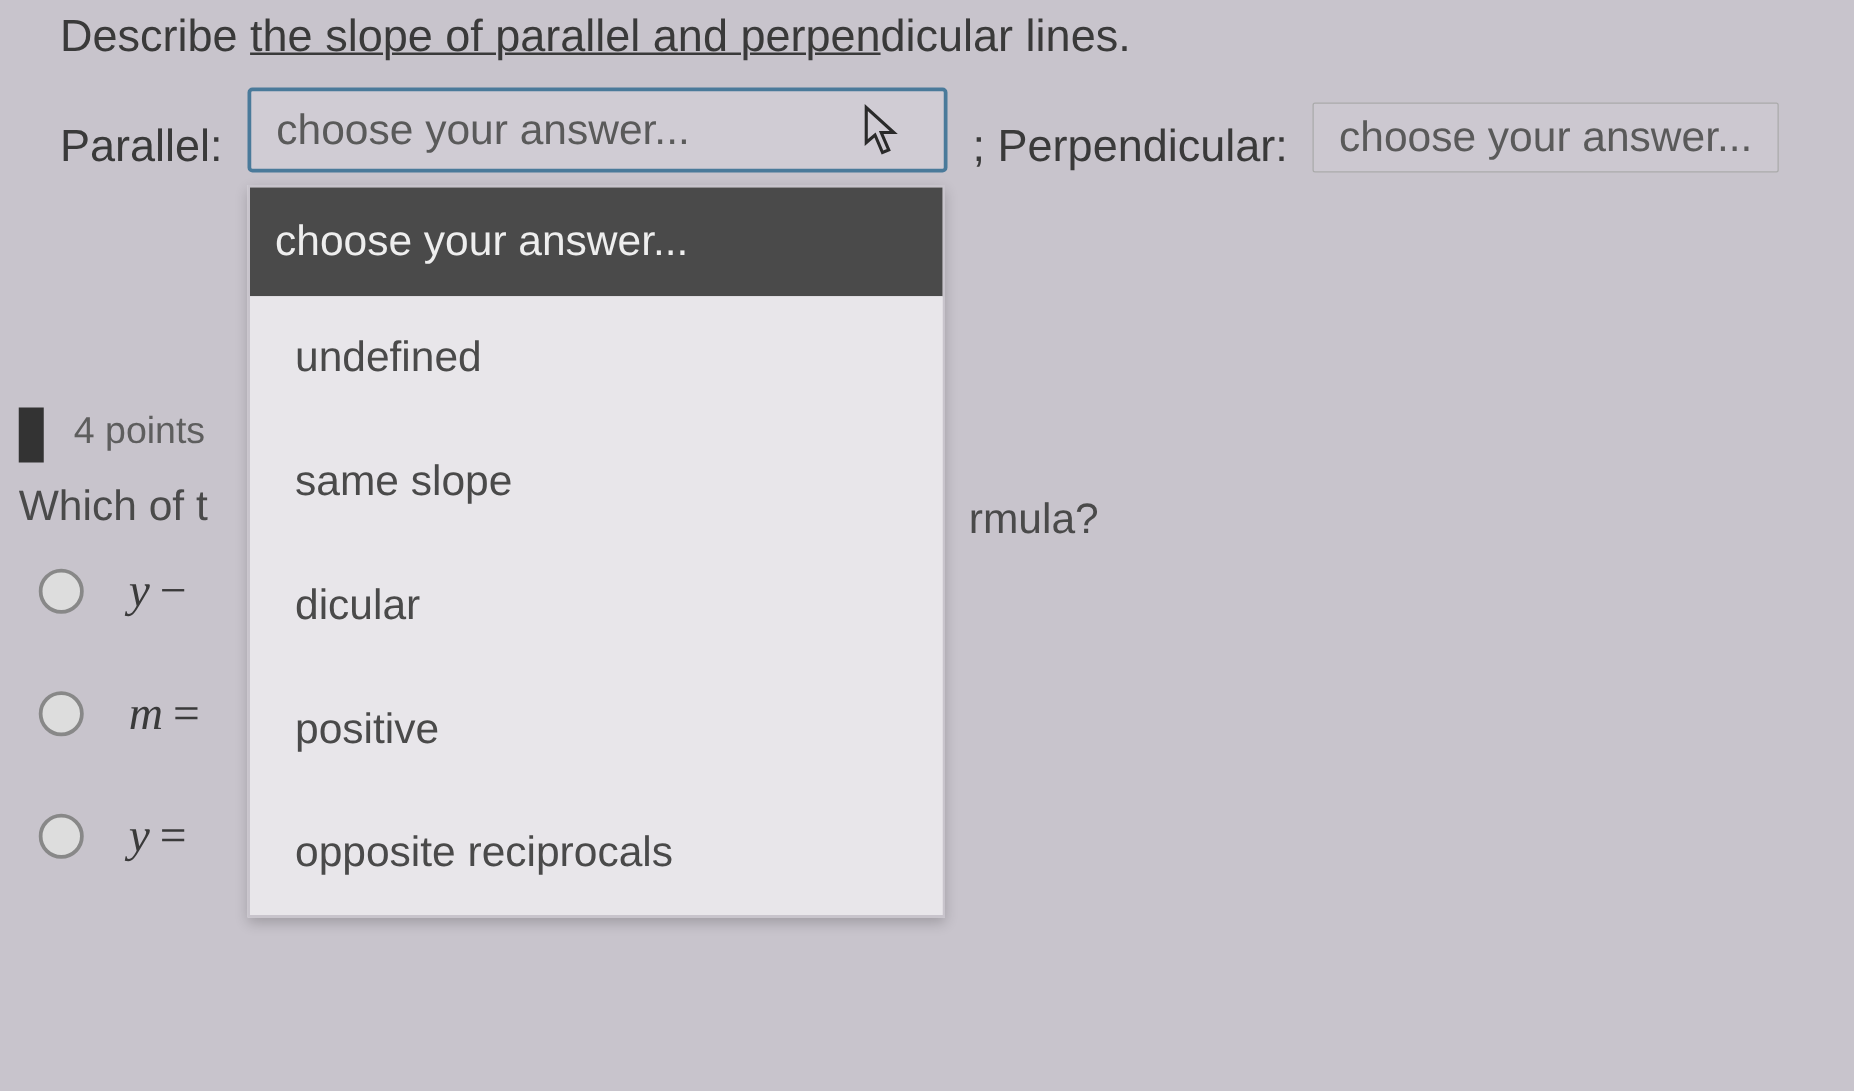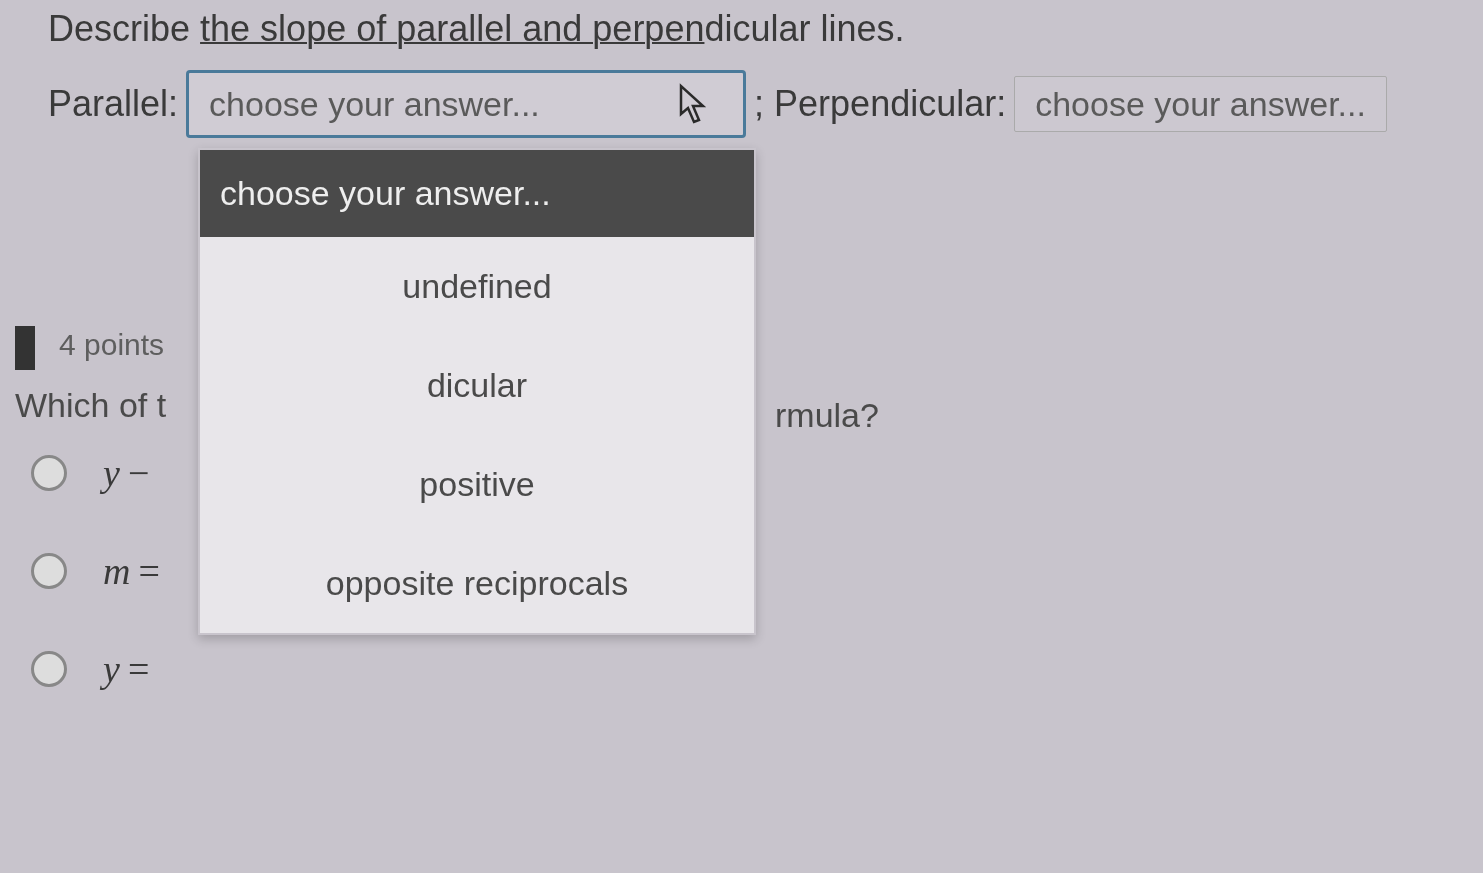--- a/index.html
+++ b/index.html
@@ -23,22 +23,22 @@
       padding-left: 40px;
     }
     .underlined {
       text-decoration: underline;
       text-decoration-color: #3a3a3a;
       text-decoration-thickness: 2px;
     }
     .answers-row {
       padding-left: 40px;
       display: flex;
-      align-items: center;
-      gap: 8px;
+      align-items: flex-end;
+      gap: 20px;
       font-size: 36px;
       color: #3a3a3a;
     }
     .label-text {
       font-size: 36px;
       color: #3a3a3a;
     }
     .selectbox {
       display: inline-flex;
       align-items: center;
@@ -78,26 +78,25 @@
       box-shadow: 0 4px 10px rgba(0,0,0,0.2);
       z-index: 10;
     }
     .dropdown-header {
       background: #4a4a4a;
       color: #eee;
       font-size: 34px;
       padding: 24px 20px;
     }
     .dropdown-option {
-      padding: 30px 20px;
+      padding: 30px 36px;
       font-size: 34px;
       color: #4a4a4a;
       background: #e8e6ea;
       cursor: pointer;
-      text-align: center;
     }
     .second-question {
       position: absolute;
       left: 15px;
       top: 320px;
       font-size: 34px;
       color: #4a4a4a;
     }
     .points-badge {
       display: inline-block;
@@ -176,20 +175,21 @@
   <span class="label-text">; Perpendicular:</span>
 
   <div class="selectbox-plain">
     <span class="select-text">choose your answer...</span>
   </div>
 </div>
 
 <div class="dropdown">
   <div class="dropdown-header">choose your answer...</div>
   <div class="dropdown-option">undefined</div>
+  <div class="dropdown-option">same slope</div>
   <div class="dropdown-option">dicular</div>
   <div class="dropdown-option">positive</div>
   <div class="dropdown-option">opposite reciprocals</div>
 </div>
 
 <div class="second-question">
   <div style="position:relative;">
     <div class="marker"></div>
     <div class="points-badge">4 points</div>
   </div>

